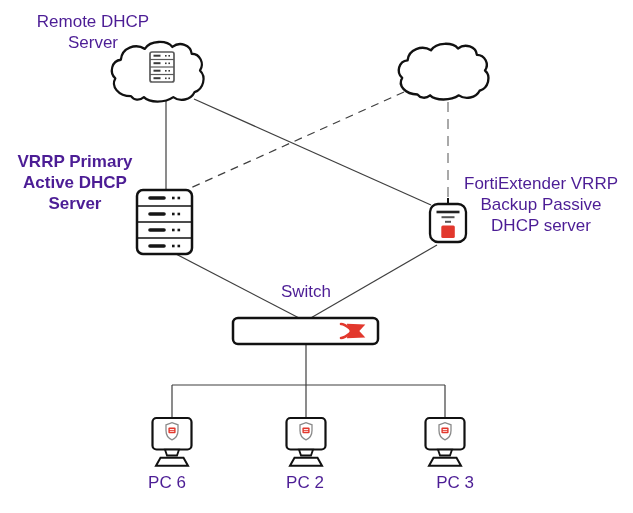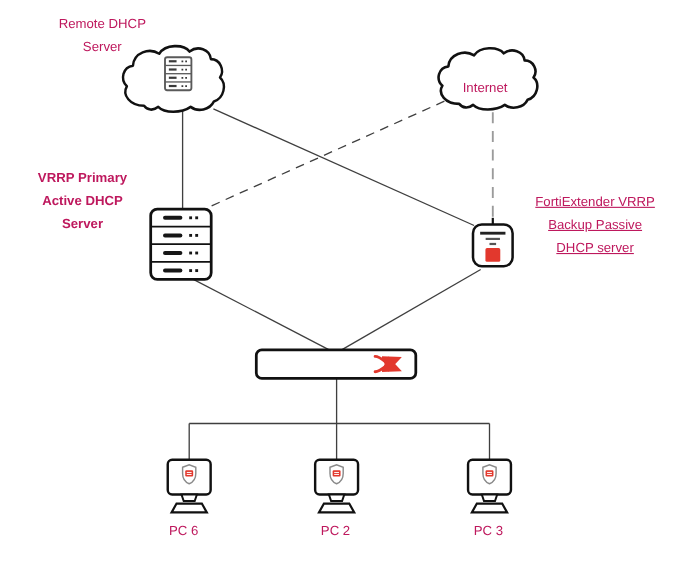--- a/index.html
+++ b/index.html
@@ -6,23 +6,23 @@
   #stage{
     position:relative;
     width:633px;height:513px;
     background:#ffffff;
     font-family:"Liberation Sans", sans-serif;
     overflow:hidden;
   }
   #diagram-svg{position:absolute;left:0;top:0;}
   .lbl{
     position:absolute;
-    font-size:12px;
+    font-size:17px;
     line-height:21px;
-    color:#be185d;
+    color:#4c1d95;
     text-align:center;
     white-space:pre-line;
     user-select:none;
   }
   .edge{stroke:#3f3f3f;stroke-width:1.2;fill:none;}
   .edge-dashed{stroke:#3f3f3f;stroke-width:1.2;fill:none;stroke-dasharray:8 6;}
   .edge-dashed-gray{stroke:#9b9b9b;stroke-width:1.7;fill:none;stroke-dasharray:10 7;}
   .node-outline{stroke:#111111;fill:#ffffff;stroke-linejoin:round;}
 </style>
 </head>
@@ -137,29 +137,29 @@
       <use href="#pc-icon" x="306"></use>
     </g>
     <g>
       <use href="#pc-icon" x="445"></use>
     </g>
   </svg>
 
   <div class="lbl" style="left:23px;  top:11px;  width:140px;">Remote DHCP
 Server</div>
 
-  <div class="lbl" style="left:399px; top:70px;  width:84px;">Internet</div>
 
   <div class="lbl" style="left:5px;   top:151px; width:140px;font-weight:bold;">VRRP Primary
 Active DHCP
 Server</div>
 
-  <div class="lbl" style="left:451px; top:173px; width:180px;text-decoration:underline;">FortiExtender VRRP
+  <div class="lbl" style="left:451px; top:173px; width:180px;">FortiExtender VRRP
 Backup Passive
 DHCP server</div>
 
+  <div class="lbl" style="left:266px; top:281px; width:80px;">Switch</div>
 
   <div class="lbl" style="left:137px; top:472px; width:60px;">PC 6</div>
 
   <div class="lbl" style="left:275px; top:472px; width:60px;text-align:center;">PC 2</div>
 
-  <div class="lbl" style="left:414px; top:472px; width:60px;">PC 3</div>
+  <div class="lbl" style="left:414px; top:472px; width:60px;text-align:right;">PC 3</div>
 </div>
 
 </body></html>

